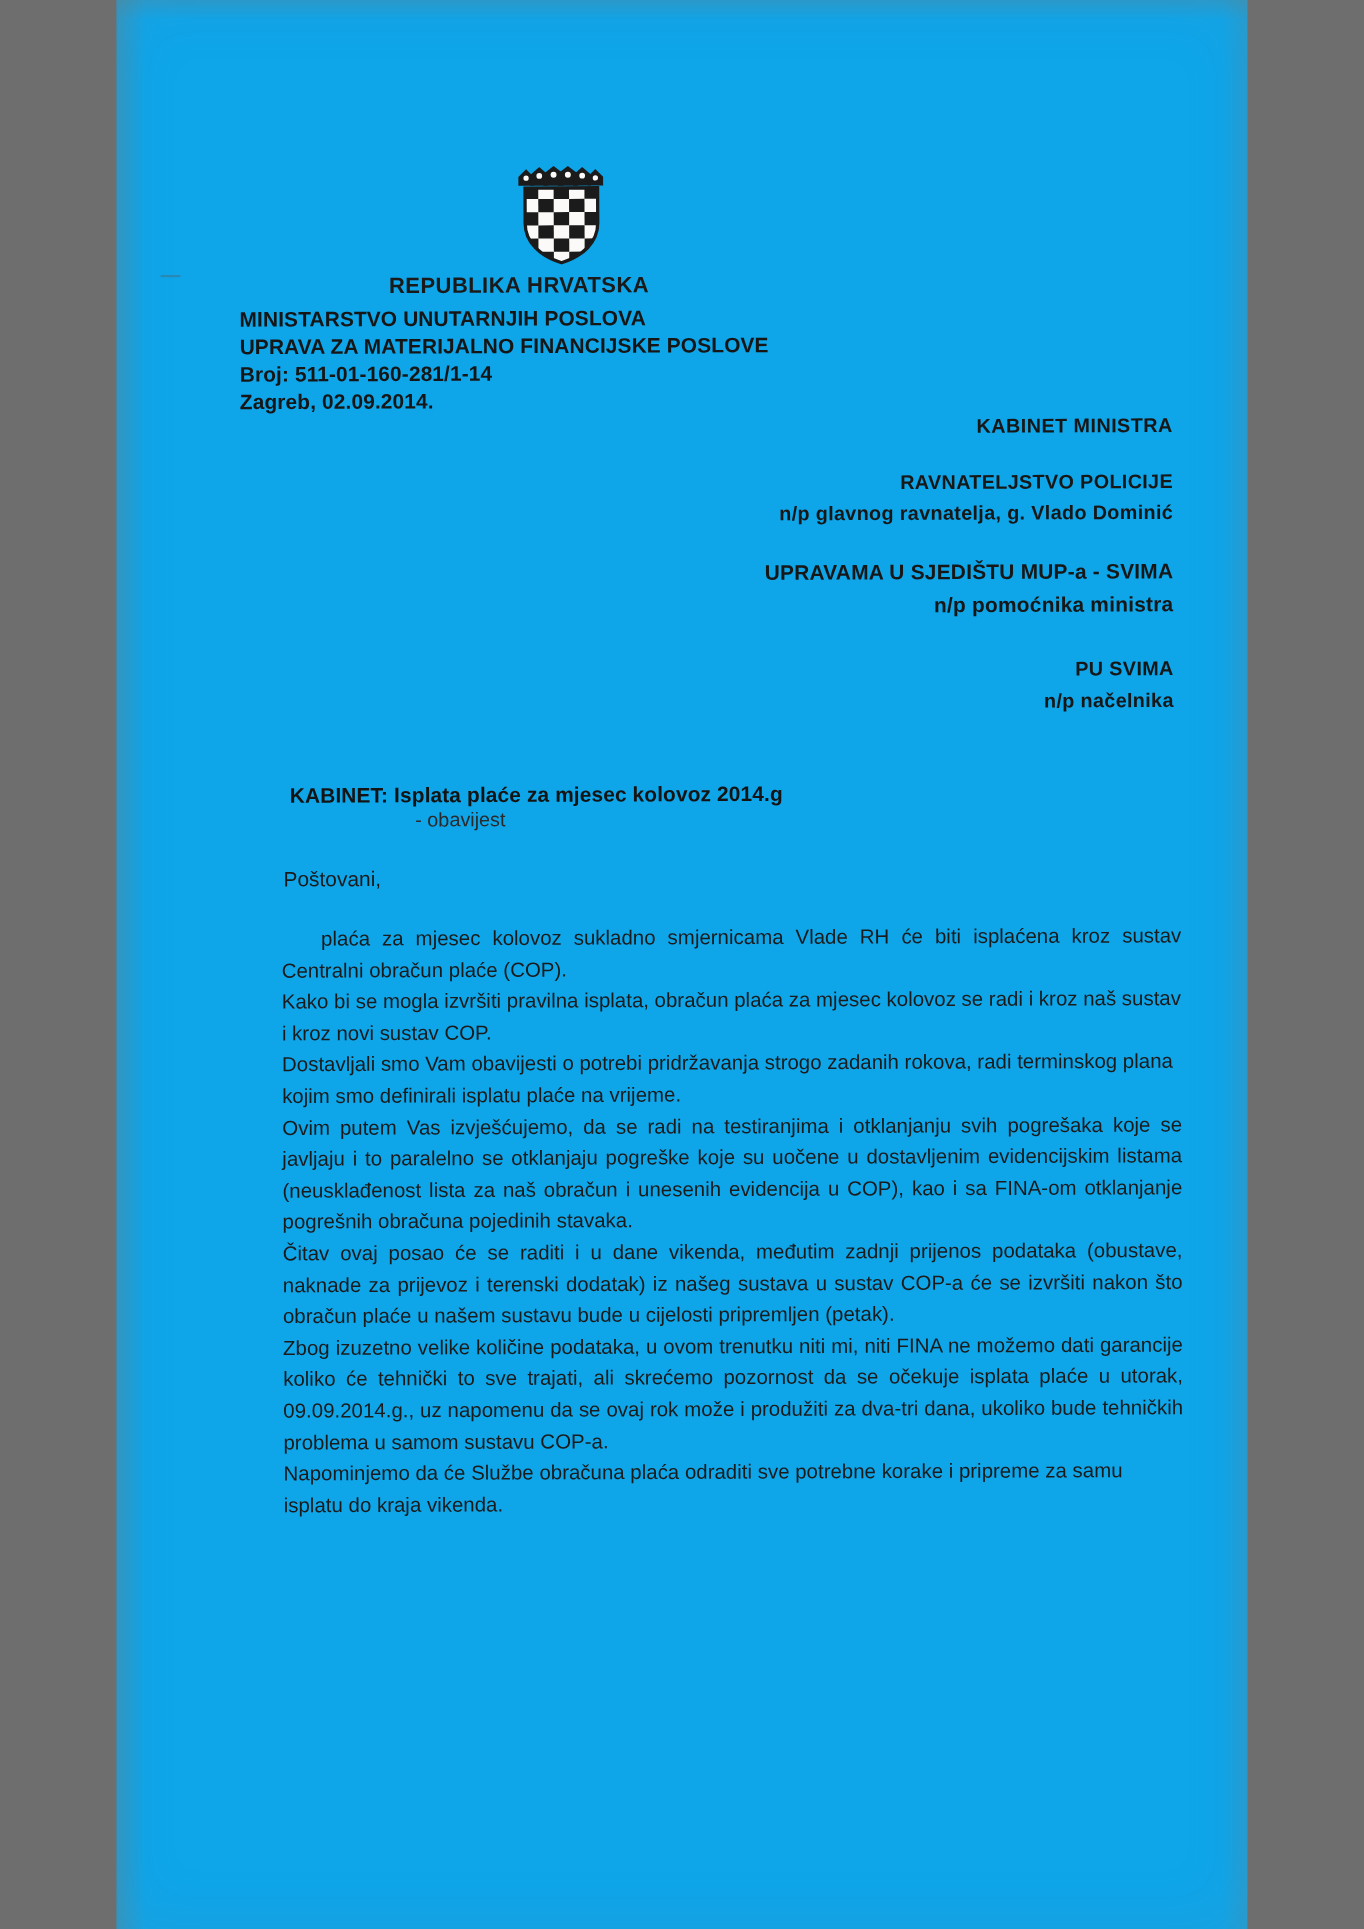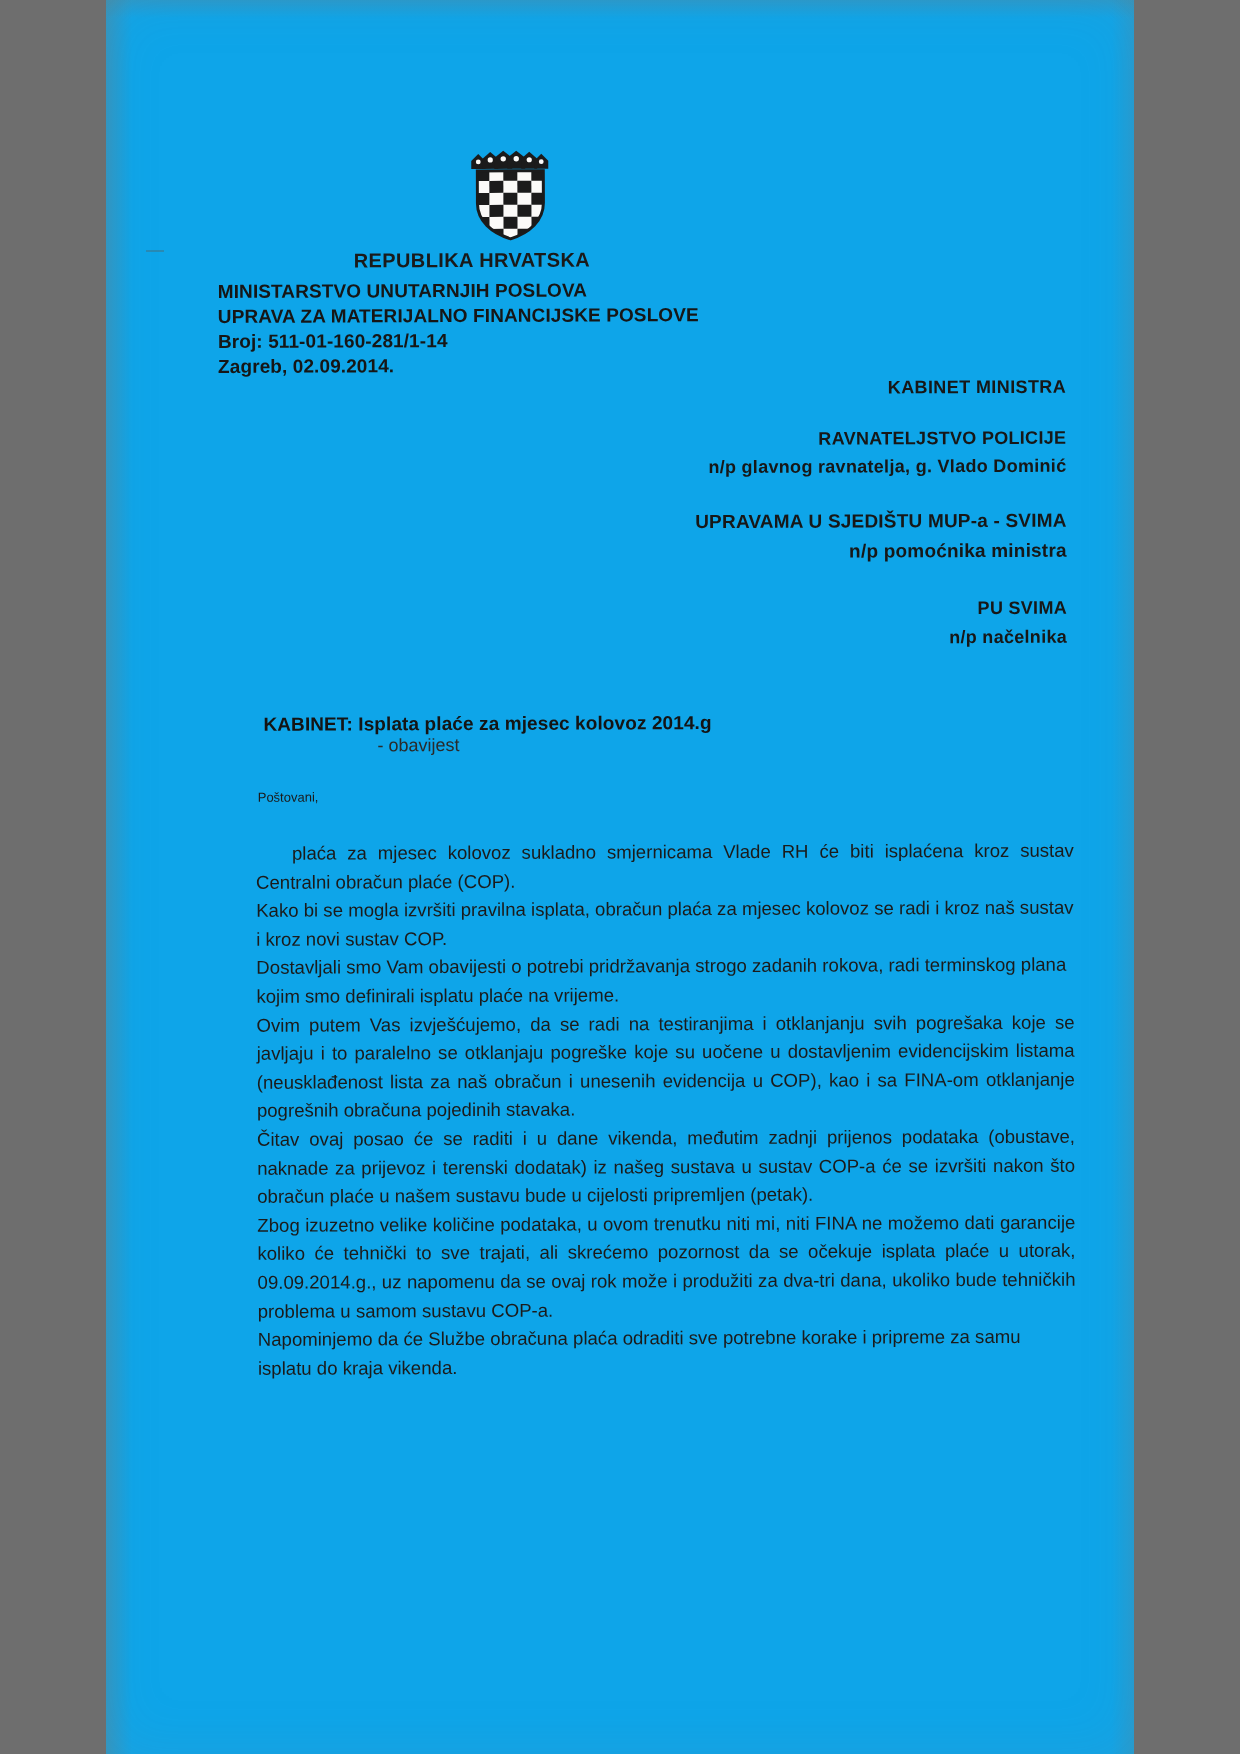--- a/index.html
+++ b/index.html
@@ -132,21 +132,21 @@
     font-size: 18px;
     font-weight: normal;
     color: #2a2a2a;
     margin-top: 34px;
   }
 
   
   .salutation {
     position: absolute;
     left: 152px; top: 788px;
-    font-size: 13px;
+    font-size: 19px;
     color: #1b1b1b;
   }
   .body-text {
     position: absolute;
     left: 150px;
     top: 838px;
     width: 818px;
     font-size: 18.6px;
     line-height: 28.6px;
     color: #1b1b1b;

